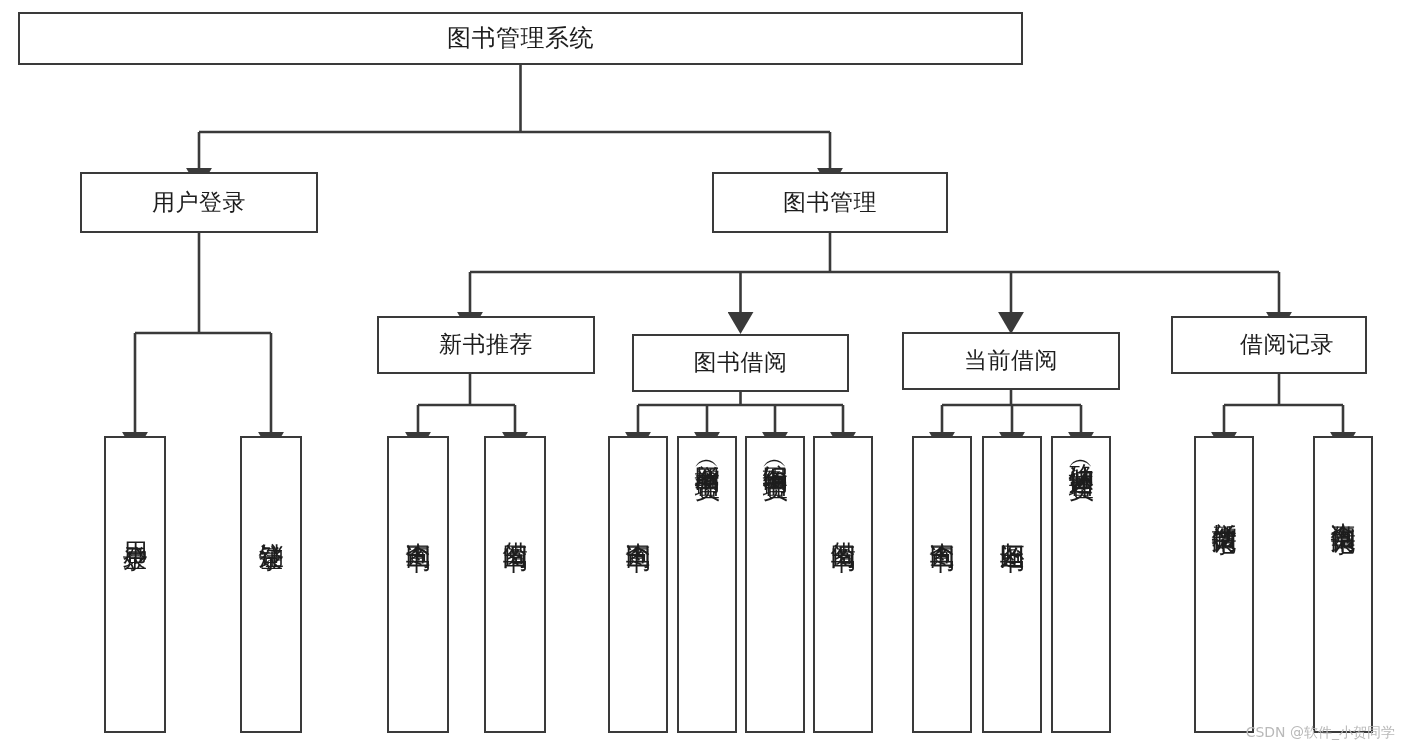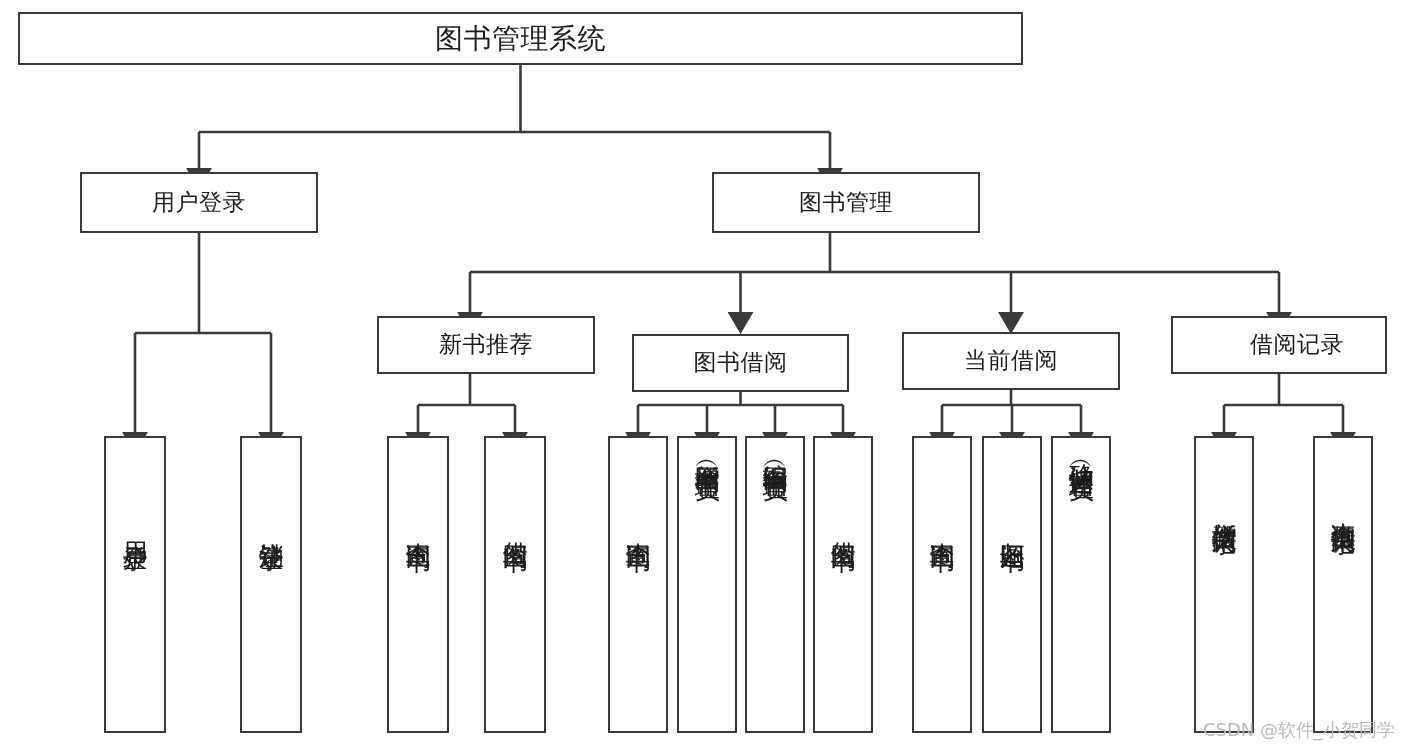--- a/index.html
+++ b/index.html
@@ -42,21 +42,21 @@
     text-align: center;
     letter-spacing: 0.5px;
     line-height: 1.18;
     color: #1d1d1d;
   }
   .node.horiz .node-label {
     writing-mode: horizontal-tb;
     font-size: 23px;
   }
   .node.root .node-label {
-    font-size: 28px;
+    font-size: 24px;
   }
   .node.vert {
     align-items: flex-start;
     justify-content: center;
     padding-top: 6px;
   }
   .node.vert .node-label {
     writing-mode: vertical-rl;
     text-orientation: upright;
     font-size: 25px;
@@ -67,21 +67,21 @@
   .node.vert.short .node-label {
     margin-top: 78px;
   }
   .node.vert.mid .node-label {
     margin-top: 58px;
   }
   .watermark {
     position: absolute;
     right: 10px;
     bottom: 5px;
-    font-size: 18px;
+    font-size: 14px;
     color: #b9b9b9;
     white-space: nowrap;
     z-index: 5;
     font-family: "DejaVu Sans", "Liberation Sans", sans-serif;
   }
 </style>
 </head>
 <body>
 
 <div id="canvas">
@@ -129,33 +129,33 @@
       </g>
   </svg>
 
   <div id="nodes-layer">
       <div class="node horiz root" style="left: 18px; top: 12px; width: 1005px; height: 53px;">
         <span class="node-label">图书管理系统</span>
       </div>
       <div class="node horiz" style="left: 80px; top: 172px; width: 238px; height: 61px;">
         <span class="node-label">用户登录</span>
       </div>
-      <div class="node horiz" style="left: 712px; top: 172px; width: 268px; height: 61px;">
+      <div class="node horiz" style="left: 712px; top: 172px; width: 236px; height: 61px;">
         <span class="node-label">图书管理</span>
       </div>
       <div class="node horiz" style="left: 377px; top: 316px; width: 218px; height: 58px;">
         <span class="node-label">新书推荐</span>
       </div>
       <div class="node horiz" style="left: 632px; top: 334px; width: 217px; height: 58px;">
         <span class="node-label">图书借阅</span>
       </div>
       <div class="node horiz" style="left: 902px; top: 332px; width: 218px; height: 58px;">
         <span class="node-label">当前借阅</span>
       </div>
-      <div class="node horiz" style="left: 1171px; top: 316px; width: 216px; height: 58px; padding-left: 36px;">
+      <div class="node horiz" style="left: 1171px; top: 316px; width: 196px; height: 58px; padding-left: 36px;">
         <span class="node-label">借阅记录</span>
       </div>
       <div class="node vert short" style="left: 104px; top: 436px; width: 62px; height: 297px;">
         <span class="node-label">用户登录</span>
       </div>
       <div class="node vert short" style="left: 240px; top: 436px; width: 62px; height: 297px;">
         <span class="node-label">注销登录</span>
       </div>
       <div class="node vert short" style="left: 387px; top: 436px; width: 62px; height: 297px;">
         <span class="node-label">查询图书</span>

